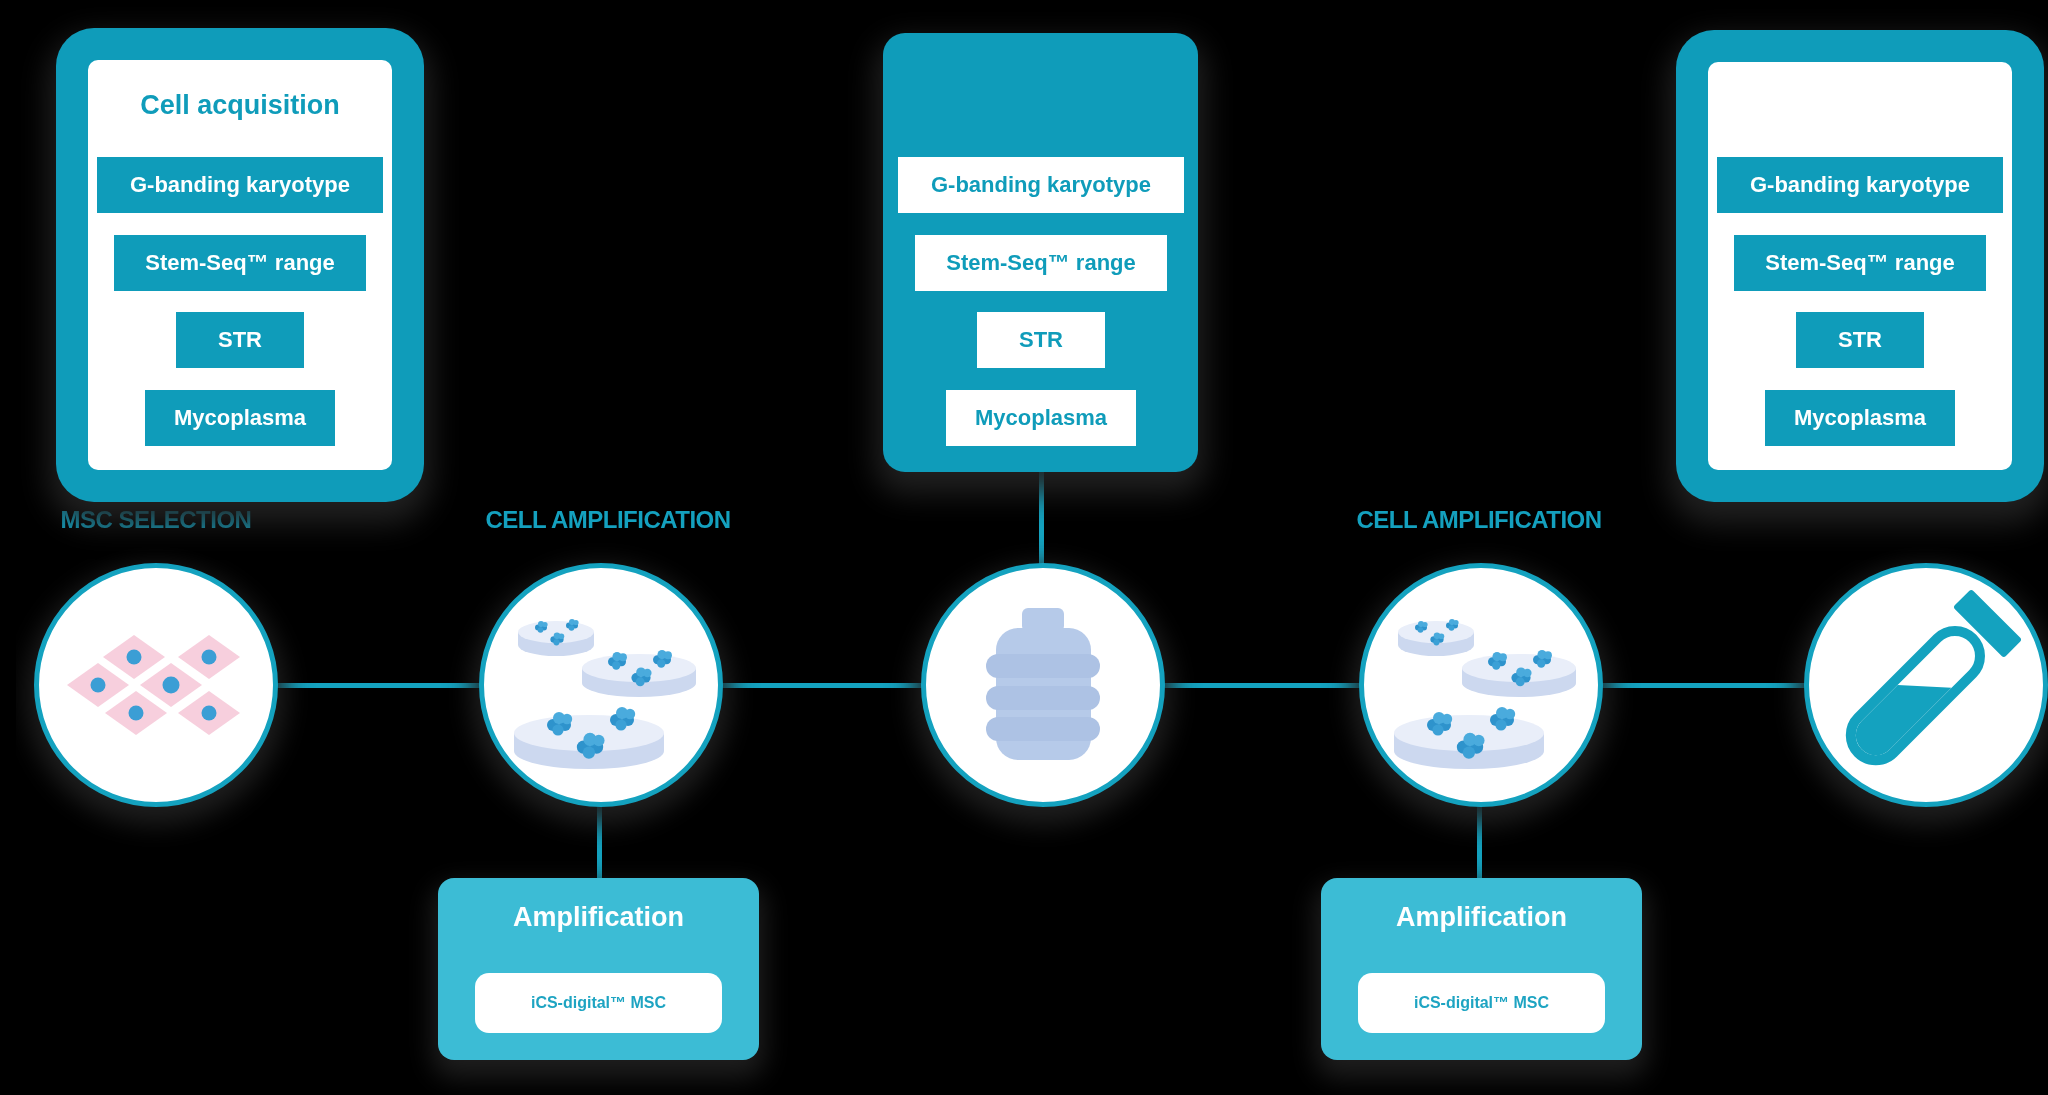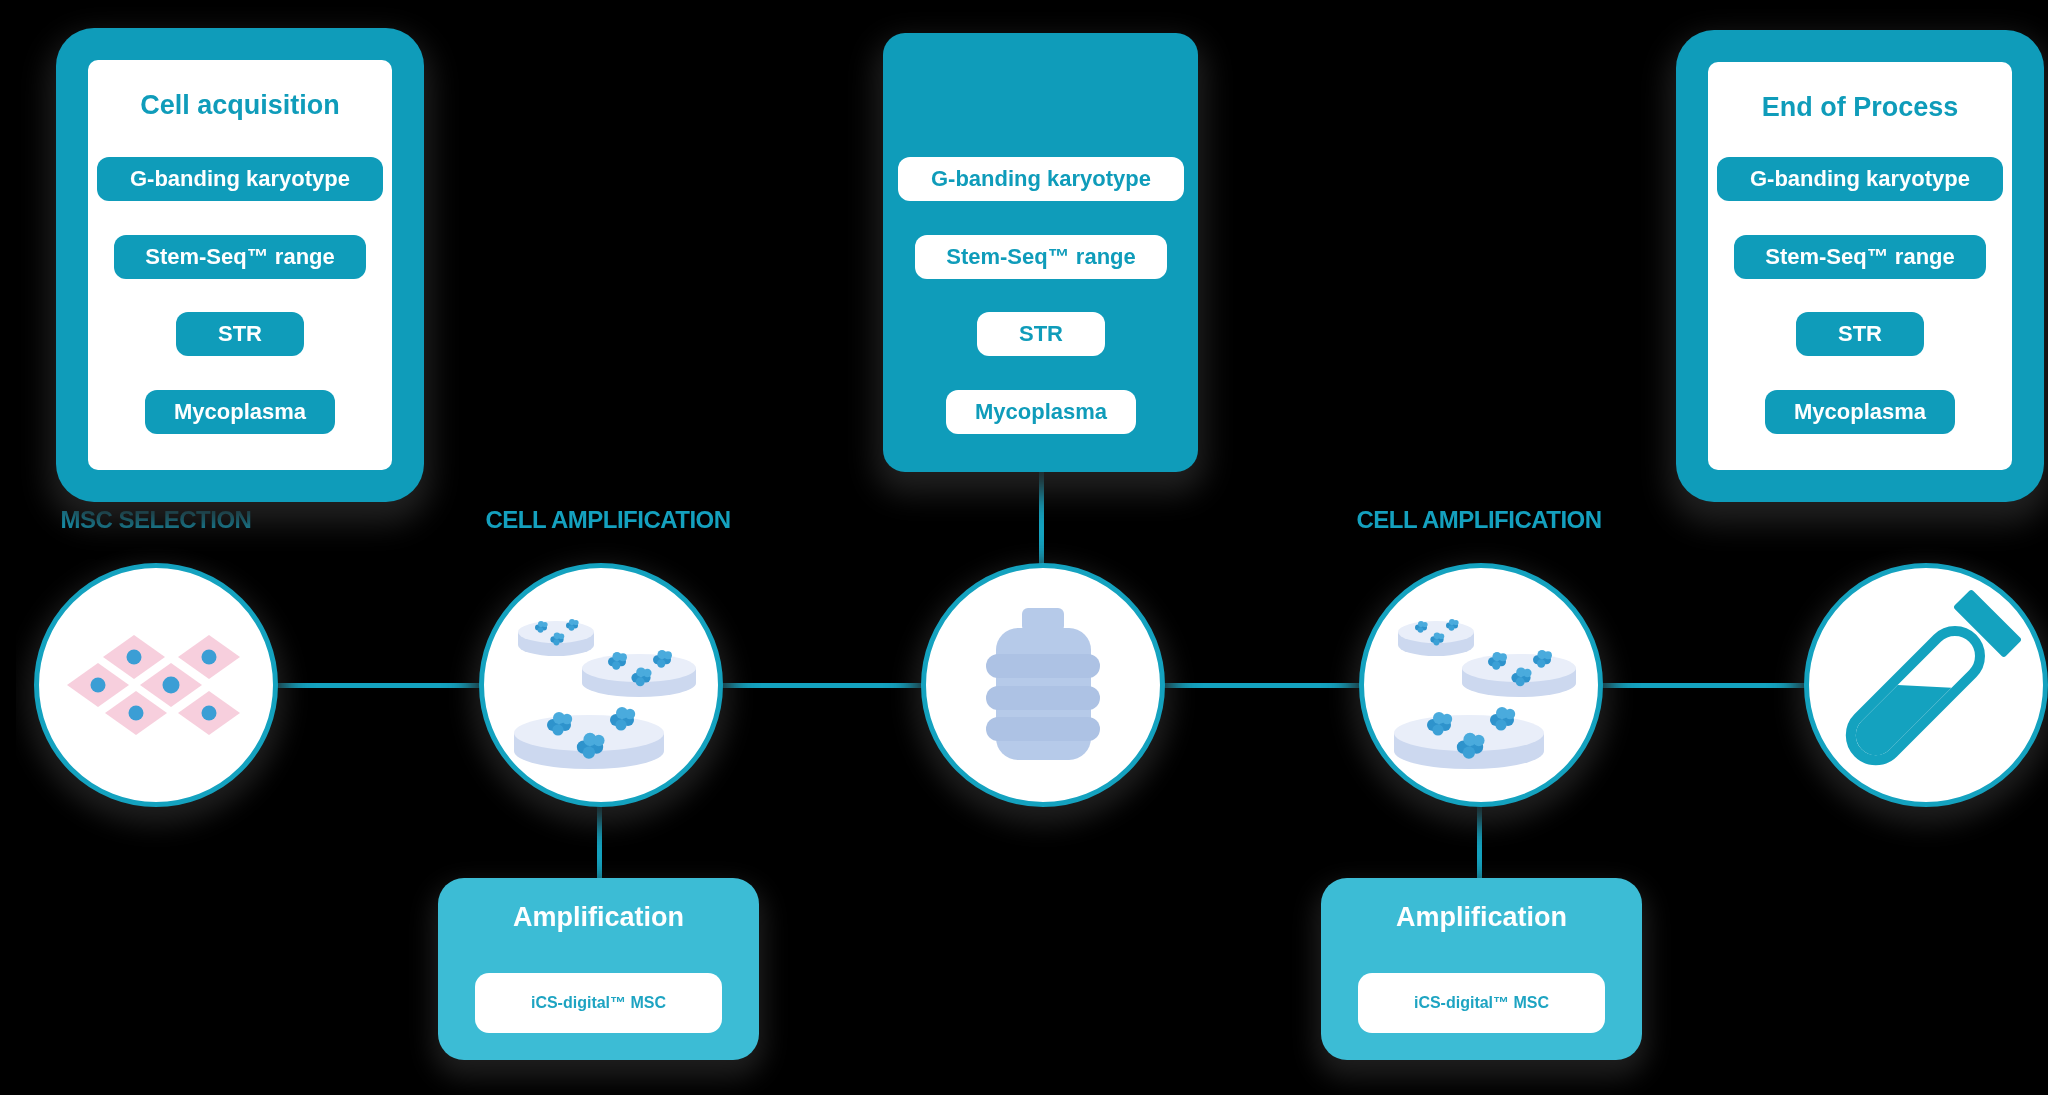--- a/index.html
+++ b/index.html
@@ -9,36 +9,36 @@
   
   .line{position:absolute;background:#14a2bf;z-index:1;}
 
   
   .card-outer{position:absolute;background:#0f9cba;border-radius:38px;z-index:3;
               box-shadow:0 14px 30px 8px rgba(34,34,34,.95);}
   .card-inner{position:absolute;background:#fff;border-radius:10px;}
   .card-title{position:absolute;width:100%;text-align:center;font-weight:bold;font-size:27px;z-index:2;}
   .title-teal{color:#0f9cba;}
   .title-white{color:#fff;line-height:1.35;}
-  .pill{position:absolute;height:44px;border-radius:12px;display:flex;align-items:center;justify-content:center;
+  .pill{position:absolute;height:56px;border-radius:0;display:flex;align-items:center;justify-content:center;
         font-weight:bold;font-size:22px;white-space:nowrap;z-index:2;}
   .pill-teal{background:#0f9cba;color:#fff;}
   .pill-white{background:#fff;color:#0f9cba;}
 
   
   .stage-label{position:absolute;width:320px;text-align:center;font-size:24px;font-weight:bold;
                color:#14a0be;letter-spacing:-.5px;z-index:2;}
 
   
   .circle{position:absolute;width:234px;height:234px;border:5px solid #14a2bf;border-radius:50%;
           background:#fff;z-index:2;box-shadow:0 10px 26px 8px rgba(32,32,32,.95);}
   .circle svg{position:absolute;left:0;top:0;}
 
   
-  .amp-box{position:absolute;width:321px;height:182px;background:#3cbcd5;border-radius:26px;z-index:3;
+  .amp-box{position:absolute;width:321px;height:182px;background:#3cbcd5;border-radius:16px;z-index:3;
            box-shadow:0 12px 26px 6px rgba(32,32,32,.95);}
   .amp-title{position:absolute;top:24px;width:100%;text-align:center;color:#fff;font-size:27px;font-weight:bold;}
   .amp-btn{position:absolute;top:95px;left:37px;width:247px;height:60px;background:#fff;border-radius:14px;
            display:flex;align-items:center;justify-content:center;color:#1ea4c2;font-size:16px;font-weight:bold;}
   .hidden-defs{position:absolute;width:0;height:0;overflow:hidden;}
 </style>
 </head>
 <body>
 
 <div class="stage">
@@ -94,21 +94,20 @@
 
   <div class="card-outer" style="left:867px;top:33px;width:315px;height:439px;border-radius:22px;">
     <div class="pill pill-white" style="left:15px;top:124px;width:286px;">G-banding karyotype</div>
     <div class="pill pill-white" style="left:32px;top:202px;width:252px;">Stem-Seq™ range</div>
     <div class="pill pill-white" style="left:94px;top:279px;width:128px;">STR</div>
     <div class="pill pill-white" style="left:63px;top:357px;width:190px;">Mycoplasma</div>
   </div>
 
   <div class="card-outer" style="left:1660px;top:30px;width:368px;height:472px;">
     <div class="card-inner" style="left:32px;top:32px;width:304px;height:408px;"></div>
-    <div class="card-title title-teal" style="top:62px;">End of Process</div>
     <div class="pill pill-teal" style="left:41px;top:127px;width:286px;">G-banding karyotype</div>
     <div class="pill pill-teal" style="left:58px;top:205px;width:252px;">Stem-Seq™ range</div>
     <div class="pill pill-teal" style="left:120px;top:282px;width:128px;">STR</div>
     <div class="pill pill-teal" style="left:89px;top:360px;width:190px;">Mycoplasma</div>
   </div>
 
   <div class="stage-label" style="left:-20px;top:506px;">MSC SELECTION</div>
   <div class="stage-label" style="left:432px;top:506px;">CELL AMPLIFICATION</div>
   <div class="stage-label" style="left:1303px;top:506px;">CELL AMPLIFICATION</div>
 

